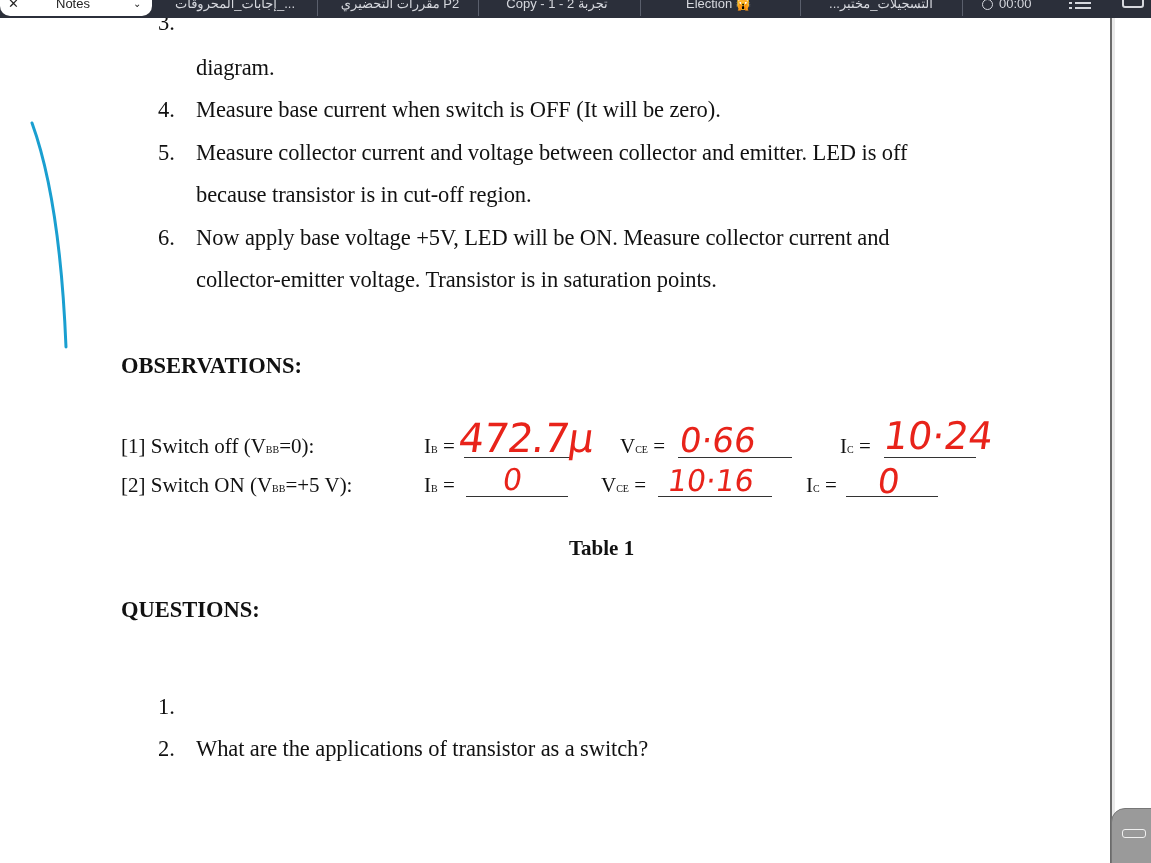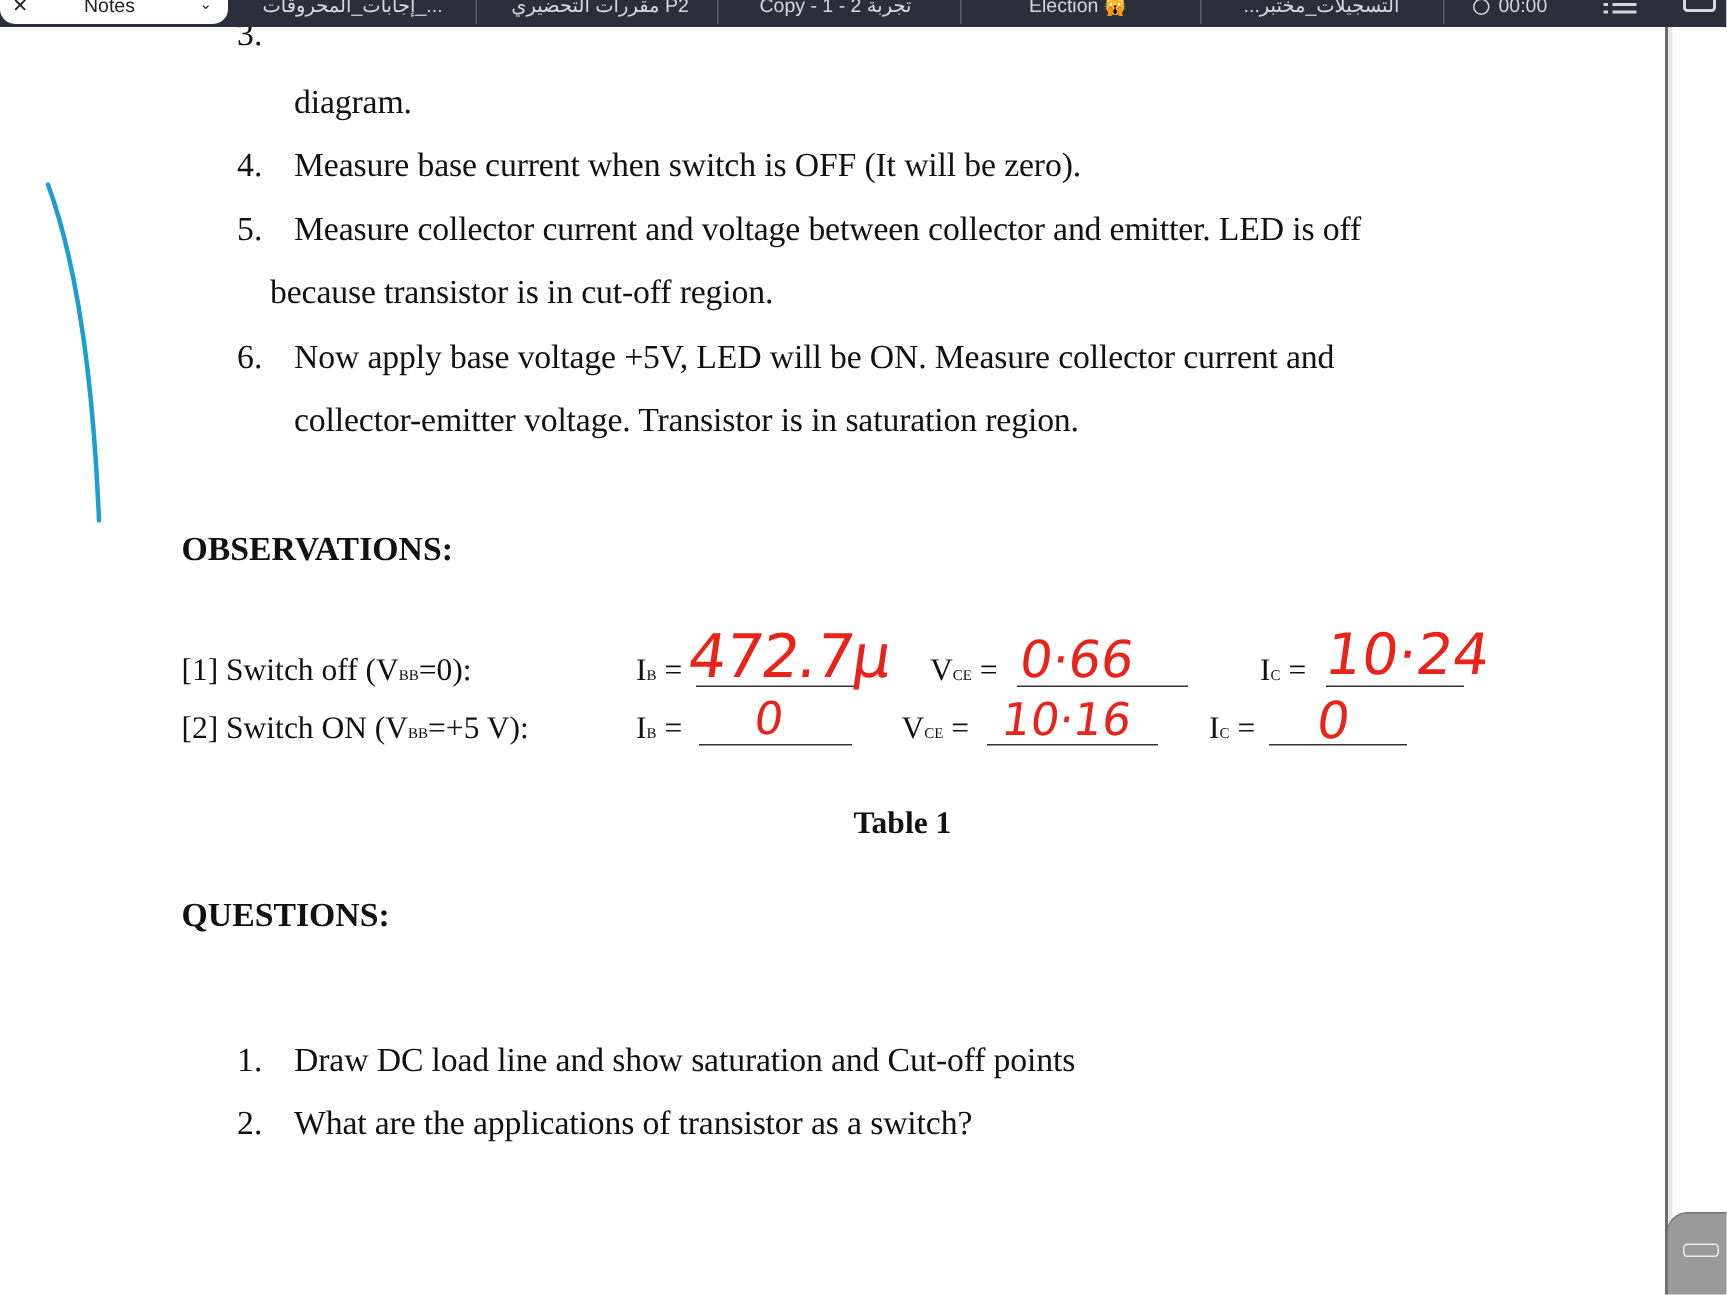--- a/index.html
+++ b/index.html
@@ -65,25 +65,25 @@
 <div class="doc">
 
   <span class="num" style="left:158px;top:10px;">3.</span>
   <span class="line" style="left:196px;top:55px;">diagram.</span>
 
   <span class="num" style="left:158px;top:97px;">4.</span>
   <span class="line" style="left:196px;top:97px;">Measure base current when switch is OFF (It will be zero).</span>
 
   <span class="num" style="left:158px;top:140px;">5.</span>
   <span class="line" style="left:196px;top:140px;">Measure collector current and voltage between collector and emitter. LED is off</span>
-  <span class="line" style="left:180px;top:182px;">because transistor is in cut-off region.</span>
+  <span class="line" style="left:196px;top:182px;">because transistor is in cut-off region.</span>
 
   <span class="num" style="left:158px;top:225px;">6.</span>
   <span class="line" style="left:196px;top:225px;">Now apply base voltage +5V, LED will be ON. Measure collector current and</span>
-  <span class="line" style="left:196px;top:267px;">collector-emitter voltage. Transistor is in saturation region.</span>
+  <span class="line" style="left:196px;top:267px;">collector-emitter voltage. Transistor is in saturation points.</span>
 
   <span class="h" style="left:121px;top:353px;">OBSERVATIONS:</span>
 
   <span class="obs" style="left:121px;top:434px;"><span>[1] Switch off (V</span><span class="sub">BB</span><span>=0):</span></span>
   <span class="obs" style="left:424px;top:434px;"><span>I</span><span class="sub">B</span><span> =</span></span>
   <div class="blank" style="left:464px;top:457px;width:108px;"></div>
   <span class="hw" style="left:459px;top:415px;font-size:40px;letter-spacing:-1px;">472.7μ</span>
   <span class="obs" style="left:620px;top:434px;"><span>V</span><span class="sub">CE</span><span> =</span></span>
   <div class="blank" style="left:678px;top:457px;width:114px;"></div>
   <span class="hw" style="left:680px;top:420px;font-size:34px;">0·66</span>
@@ -99,21 +99,20 @@
   <div class="blank" style="left:658px;top:496px;width:114px;"></div>
   <span class="hw" style="left:668px;top:463px;font-size:30px;">10·16</span>
   <span class="obs" style="left:806px;top:473px;"><span>I</span><span class="sub">C</span><span> =</span></span>
   <div class="blank" style="left:846px;top:496px;width:92px;"></div>
   <span class="hw" style="left:878px;top:461px;font-size:34px;">0</span>
 
   <span class="caption">Table 1</span>
 
   <span class="h" style="left:121px;top:597px;">QUESTIONS:</span>
   <span class="num" style="left:158px;top:694px;">1.</span>
-  <span class="line" style="left:196px;top:694px;">Draw DC load line and show saturation and Cut-off points</span>
   <span class="num" style="left:158px;top:736px;">2.</span>
   <span class="line" style="left:196px;top:736px;">What are the applications of transistor as a switch?</span>
 
   <svg class="pen" width="120" height="360">
     <path d="M32 123 Q60 200 66 347" stroke="#1a9fd0" stroke-width="3" fill="none" stroke-linecap="round"></path>
   </svg>
 </div>
 
 <div class="page-edge-shadow"></div>
 <div class="page-edge"></div>

